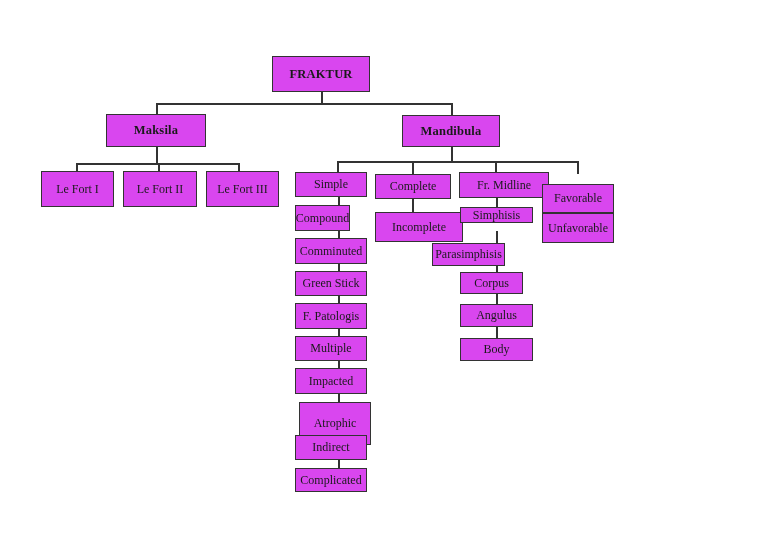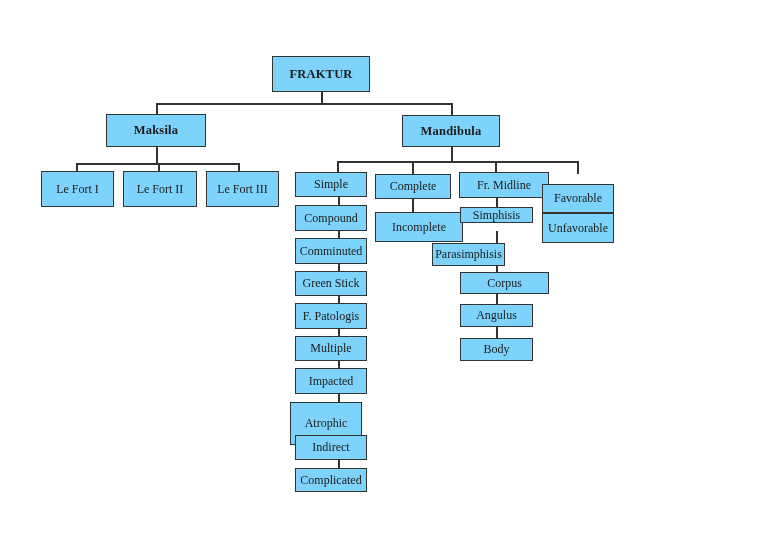--- a/index.html
+++ b/index.html
@@ -12,21 +12,21 @@
     width: 768px;
     height: 543px;
     background: #ffffff;
     overflow: hidden;
     font-family: "Liberation Serif", serif;
   }
   .node {
     position: absolute;
     box-sizing: border-box;
     border: 1.5px solid #333333;
-    background: #7dd3fc;
+    background: #d946ef;
     display: flex;
     align-items: center;
     justify-content: center;
     font-size: 12px;
     color: #1a1a1a;
     white-space: nowrap;
     z-index: 2;
   }
   .node.bold {
     font-weight: bold;
@@ -86,36 +86,36 @@
 
   <div class="node bold" style="left:272px;top:56px;width:98px;height:36px">FRAKTUR</div>
   <div class="node bold" style="left:106px;top:114px;width:100px;height:33px">Maksila</div>
   <div class="node bold" style="left:402px;top:115px;width:98px;height:32px">Mandibula</div>
 
   <div class="node" style="left:41px;top:171px;width:73px;height:36px">Le Fort I</div>
   <div class="node" style="left:123px;top:171px;width:74px;height:36px">Le Fort II</div>
   <div class="node" style="left:206px;top:171px;width:73px;height:36px">Le Fort III</div>
 
   <div class="node" style="left:295px;top:172px;width:72px;height:25px">Simple</div>
-  <div class="node" style="left:295px;top:205px;width:72px;height:26px">Compound</div>
+  <div class="node" style="left:295px;top:205px;width:55px;height:26px">Compound</div>
   <div class="node" style="left:295px;top:238px;width:72px;height:26px">Comminuted</div>
   <div class="node" style="left:295px;top:271px;width:72px;height:25px">Green Stick</div>
   <div class="node" style="left:295px;top:303px;width:72px;height:26px">F. Patologis</div>
   <div class="node" style="left:295px;top:336px;width:72px;height:25px">Multiple</div>
   <div class="node" style="left:295px;top:368px;width:72px;height:26px">Impacted</div>
-  <div class="node" style="left:290px;top:402px;width:72px;height:43px">Atrophic</div>
+  <div class="node" style="left:299px;top:402px;width:72px;height:43px">Atrophic</div>
   <div class="node" style="left:295px;top:435px;width:72px;height:25px">Indirect</div>
   <div class="node" style="left:295px;top:468px;width:72px;height:24px">Complicated</div>
 
   <div class="node" style="left:375px;top:174px;width:76px;height:25px">Complete</div>
   <div class="node" style="left:375px;top:212px;width:88px;height:30px">Incomplete</div>
 
   <div class="node" style="left:459px;top:172px;width:90px;height:26px">Fr. Midline</div>
   <div class="node" style="left:460px;top:207px;width:73px;height:16px">Simphisis</div>
   <div class="node" style="left:432px;top:243px;width:73px;height:23px">Parasimphisis</div>
-  <div class="node" style="left:460px;top:272px;width:89px;height:22px">Corpus</div>
+  <div class="node" style="left:460px;top:272px;width:63px;height:22px">Corpus</div>
   <div class="node" style="left:460px;top:304px;width:73px;height:23px">Angulus</div>
   <div class="node" style="left:460px;top:338px;width:73px;height:23px">Body</div>
 
   <div class="node" style="left:542px;top:184px;width:72px;height:29px">Favorable</div>
   <div class="node" style="left:542px;top:213px;width:72px;height:30px">Unfavorable</div>
 
 </div>
 
 </body></html>

